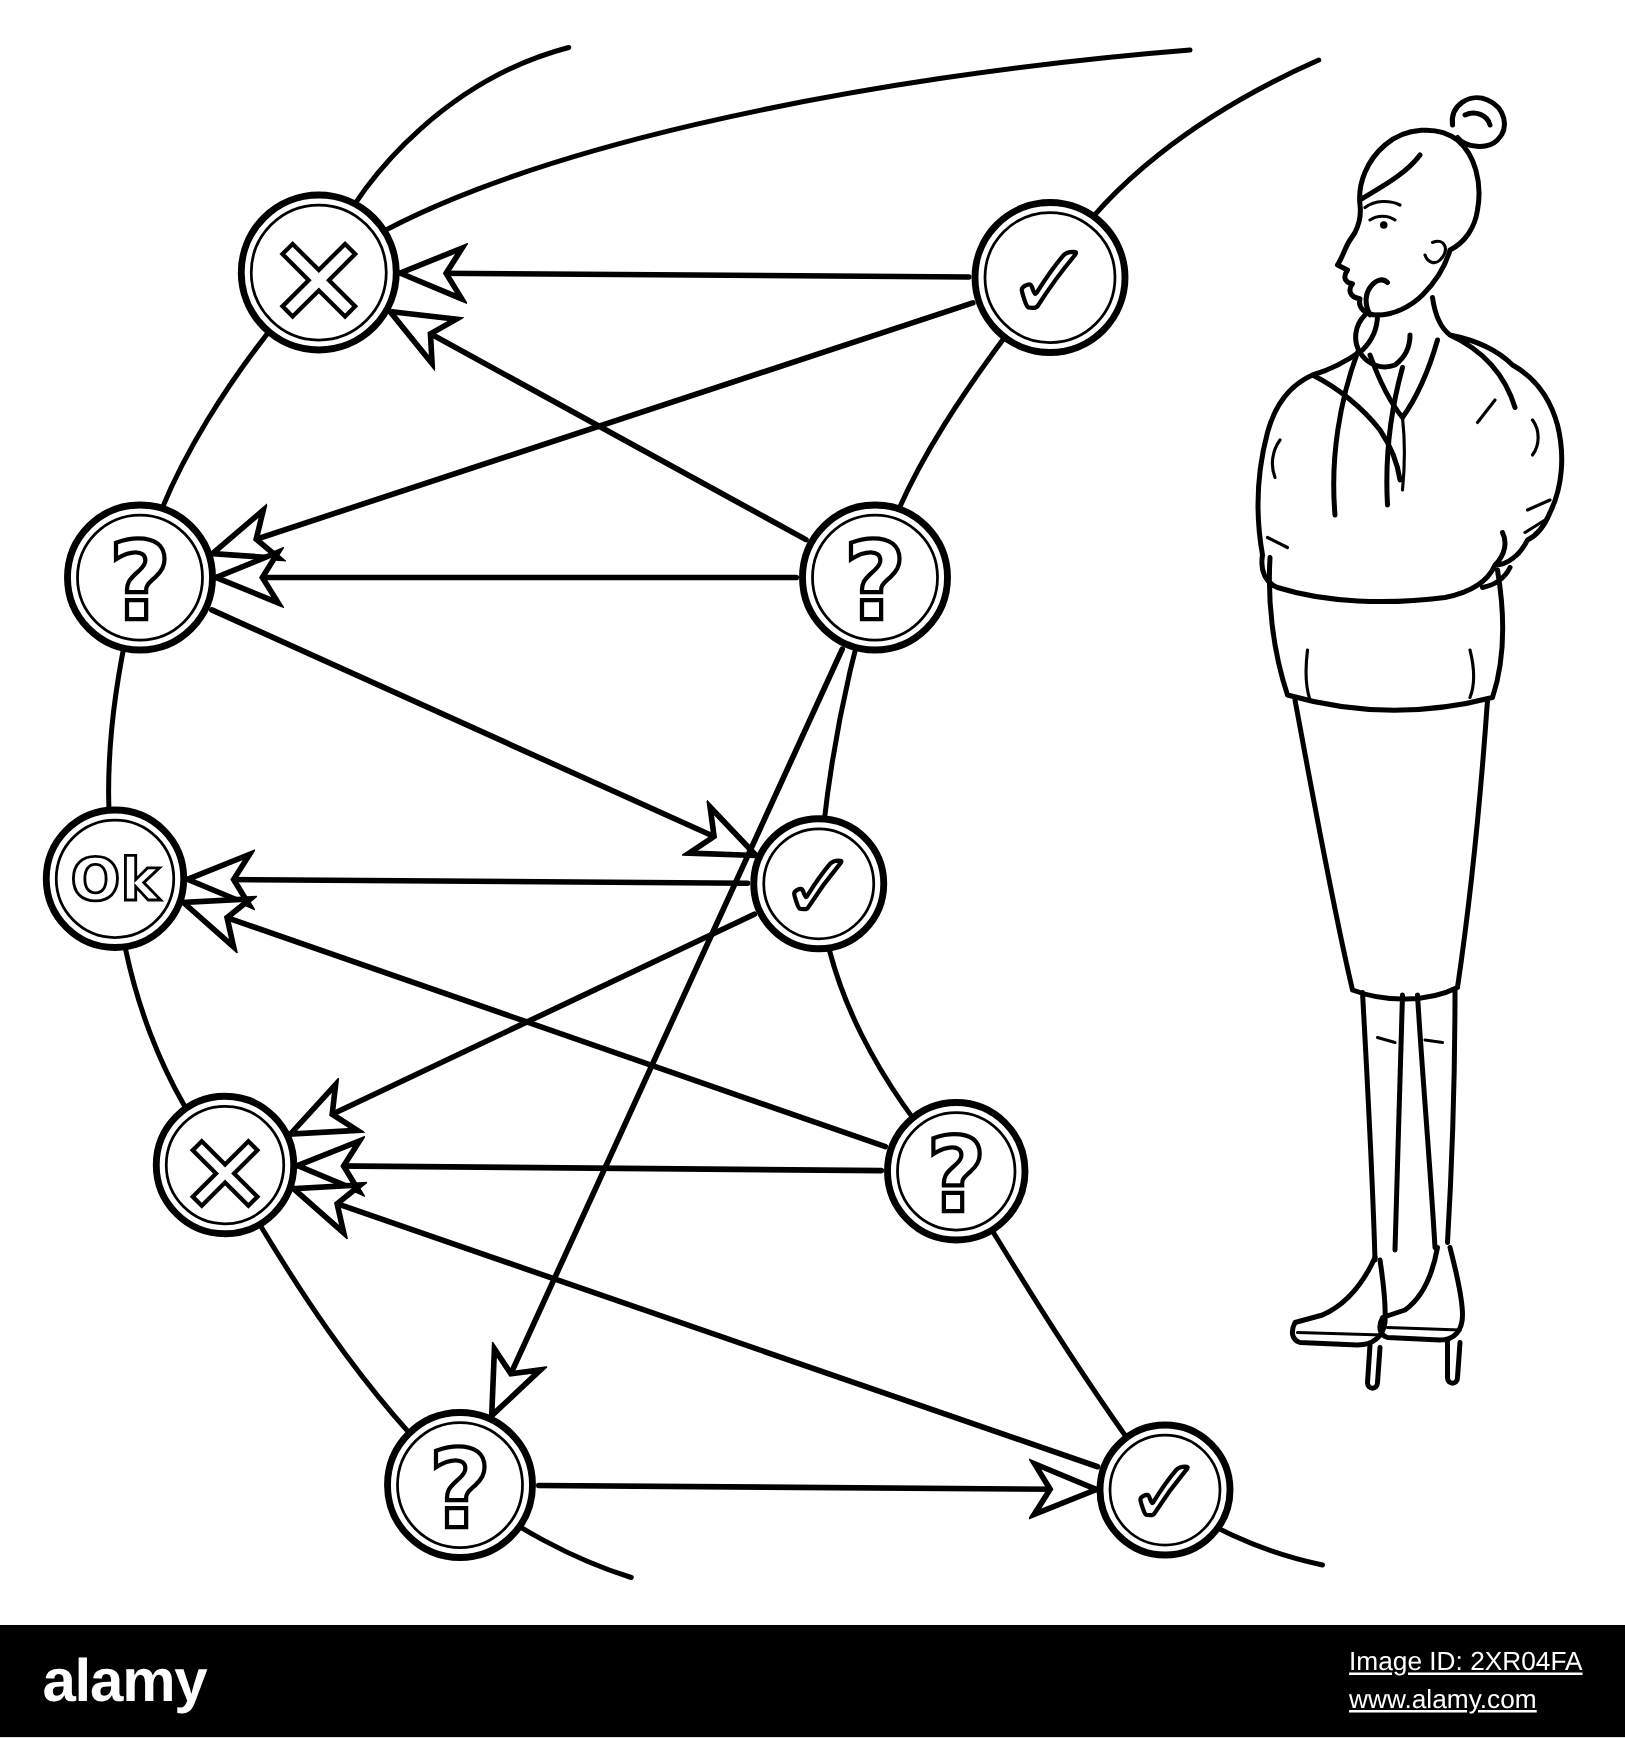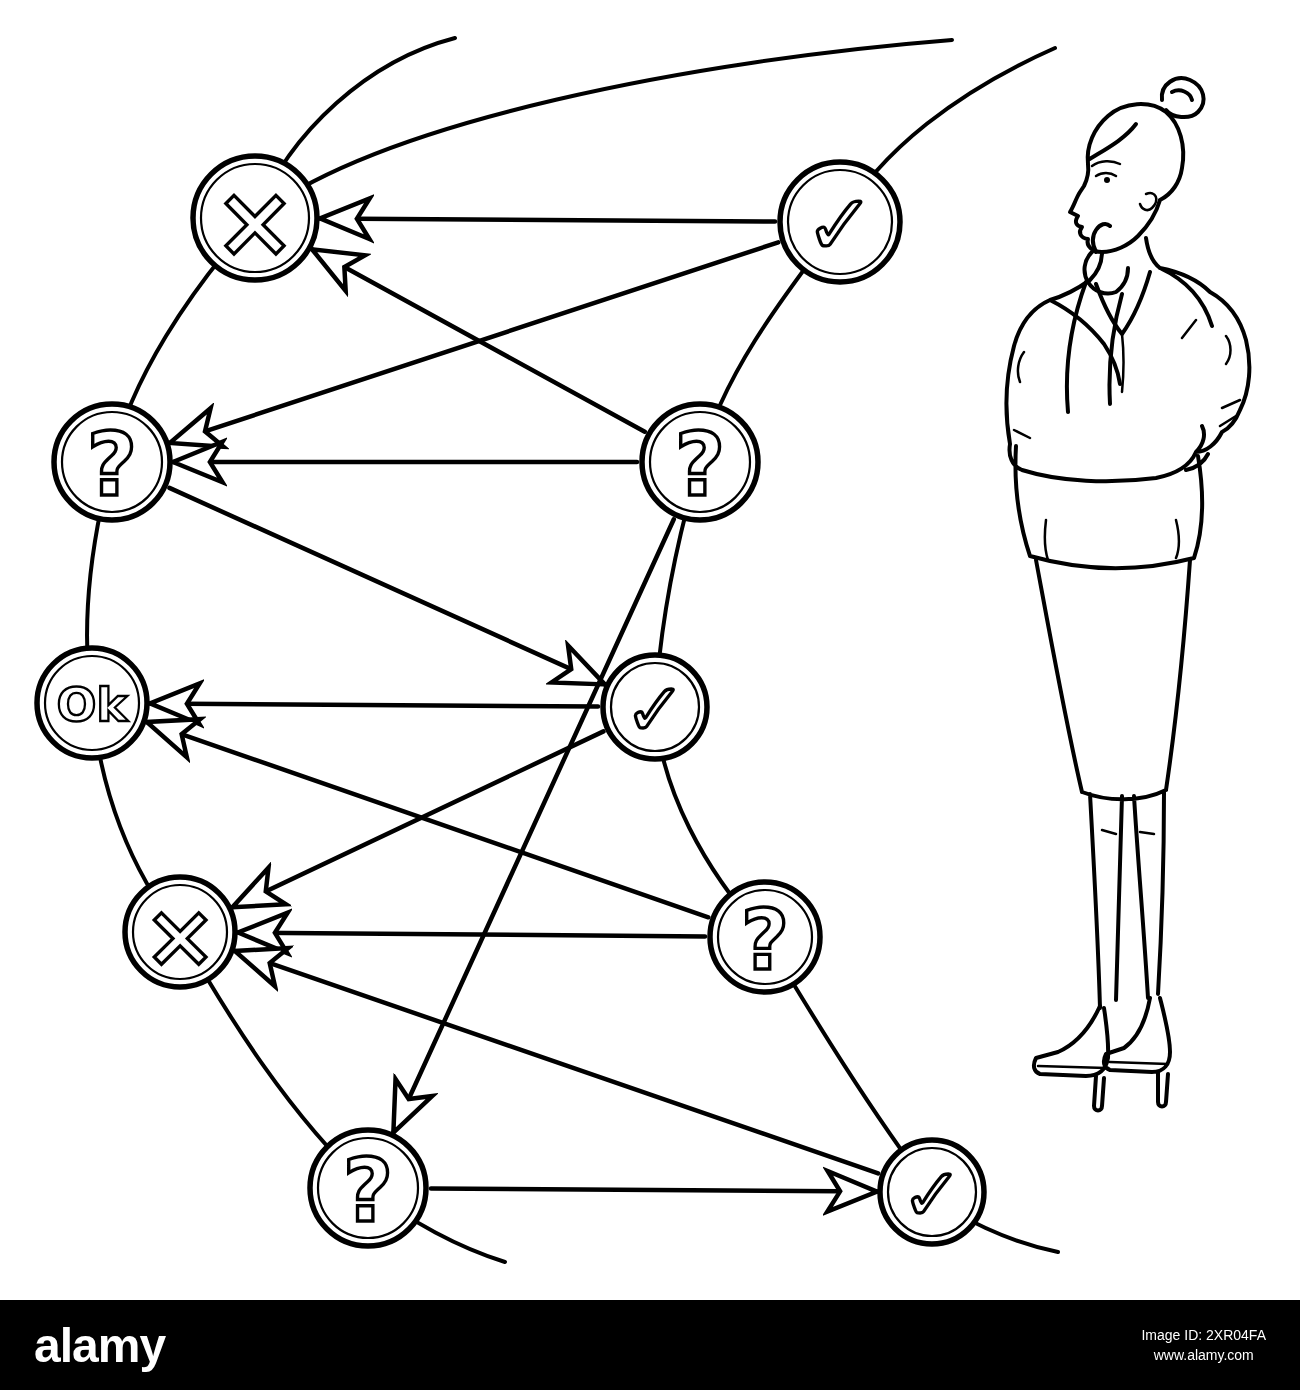--- a/index.html
+++ b/index.html
@@ -30,22 +30,23 @@
     width:1300px; height:90px;
     background:#000; color:#fff;
     display:flex; justify-content:space-between; align-items:center;
     box-sizing:border-box; padding:10px 34px;
   }
   .footer-logo {
     font-size:48px; font-weight:bold; letter-spacing:-1px;
     font-family:"Liberation Sans", sans-serif;
   }
   .footer-meta {
-    text-align:center; font-size:14px; line-height:1.45;
+    text-align:left; font-size:21px; line-height:1.45;
     font-family:"Liberation Sans", sans-serif;
+    text-decoration:underline;
   }
 </style>
 </head>
 <body>
 
 <div class="stage">
 
   <svg class="art" viewBox="0 0 1300 1300" xmlns="http://www.w3.org/2000/svg">
     <defs>
       <marker id="arrowhead" markerUnits="strokeWidth" markerWidth="13" markerHeight="11" viewBox="0 0 13 11" refX="12" refY="5.5" orient="auto">

